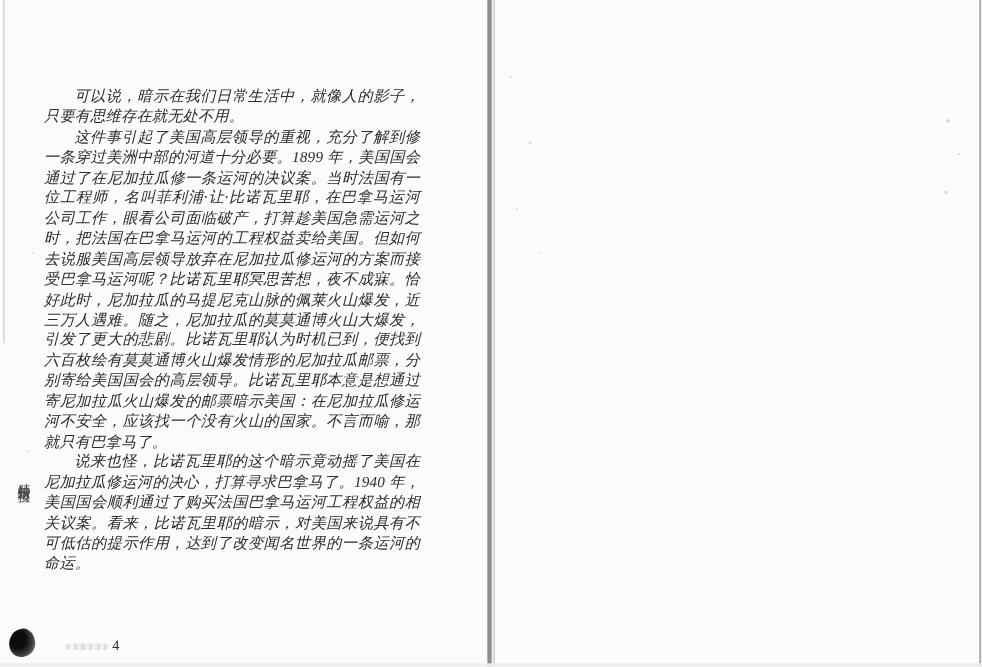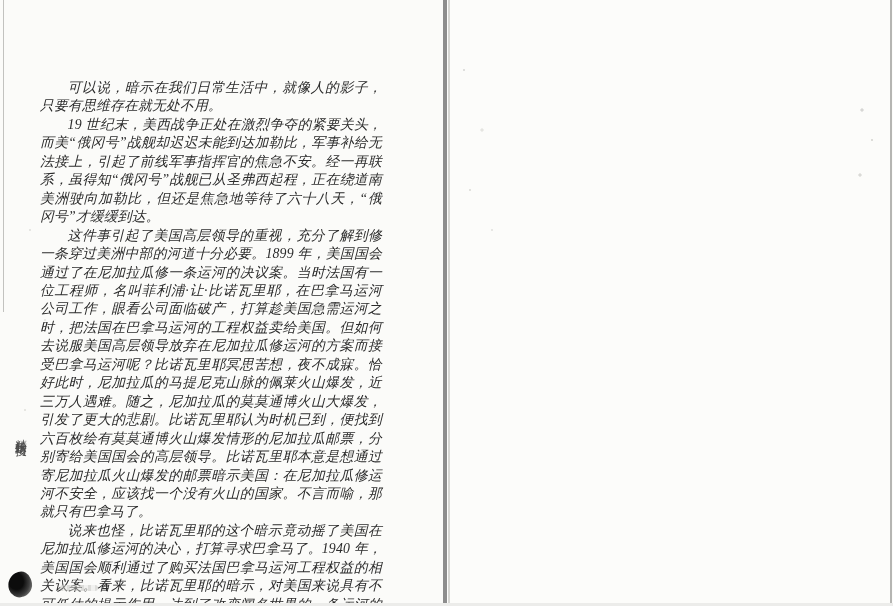--- a/index.html
+++ b/index.html
@@ -67,21 +67,20 @@
     border-radius:62% 45% 55% 48%;transform:rotate(-18deg);
     background:radial-gradient(ellipse at 38% 32%,#0c0c0c 35%,#3c3c3c 62%,#8f8f8c 88%,#c9c9c5 100%);
   }
 </style>
 </head>
 <body>
 
 <div class="page" id="page-left">
   <div class="bodytext" id="left-body">
     <p>可以说，暗示在我们日常生活中，就像人的影子，只要有思维存在就无处不用。</p>
-    <p>19 世纪末，美西战争正处在激烈争夺的紧要关头，而美“俄冈号”战舰却迟迟未能到达加勒比，军事补给无法接上，引起了前线军事指挥官的焦急不安。经一再联系，虽得知“俄冈号”战舰已从圣弗西起程，正在绕道南美洲驶向加勒比，但还是焦急地等待了六十八天，“俄冈号”才缓缓到达。</p>
     <p>这件事引起了美国高层领导的重视，充分了解到修一条穿过美洲中部的河道十分必要。1899 年，美国国会通过了在尼加拉瓜修一条运河的决议案。当时法国有一位工程师，名叫菲利浦·让·比诺瓦里耶，在巴拿马运河公司工作，眼看公司面临破产，打算趁美国急需运河之时，把法国在巴拿马运河的工程权益卖给美国。但如何去说服美国高层领导放弃在尼加拉瓜修运河的方案而接受巴拿马运河呢？比诺瓦里耶冥思苦想，夜不成寐。恰好此时，尼加拉瓜的马提尼克山脉的佩莱火山爆发，近三万人遇难。随之，尼加拉瓜的莫莫通博火山大爆发，引发了更大的悲剧。比诺瓦里耶认为时机已到，便找到六百枚绘有莫莫通博火山爆发情形的尼加拉瓜邮票，分别寄给美国国会的高层领导。比诺瓦里耶本意是想通过寄尼加拉瓜火山爆发的邮票暗示美国：在尼加拉瓜修运河不安全，应该找一个没有火山的国家。不言而喻，那就只有巴拿马了。</p>
     <p>说来也怪，比诺瓦里耶的这个暗示竟动摇了美国在尼加拉瓜修运河的决心，打算寻求巴拿马了。1940 年，美国国会顺利通过了购买法国巴拿马运河工程权益的相关议案。看来，比诺瓦里耶的暗示，对美国来说具有不可低估的提示作用，达到了改变闻名世界的一条运河的命运。</p>
   </div>
   <div class="margin-label" id="margin-label-left">精妙暗示技巧</div>
   <div class="page-number" id="page-num-left">4</div>
   <div class="smudge" id="smudge-left"></div>
   <div class="ink-blob" id="blob-left"></div>
 </div>
 
 <div class="page" id="page-right">

